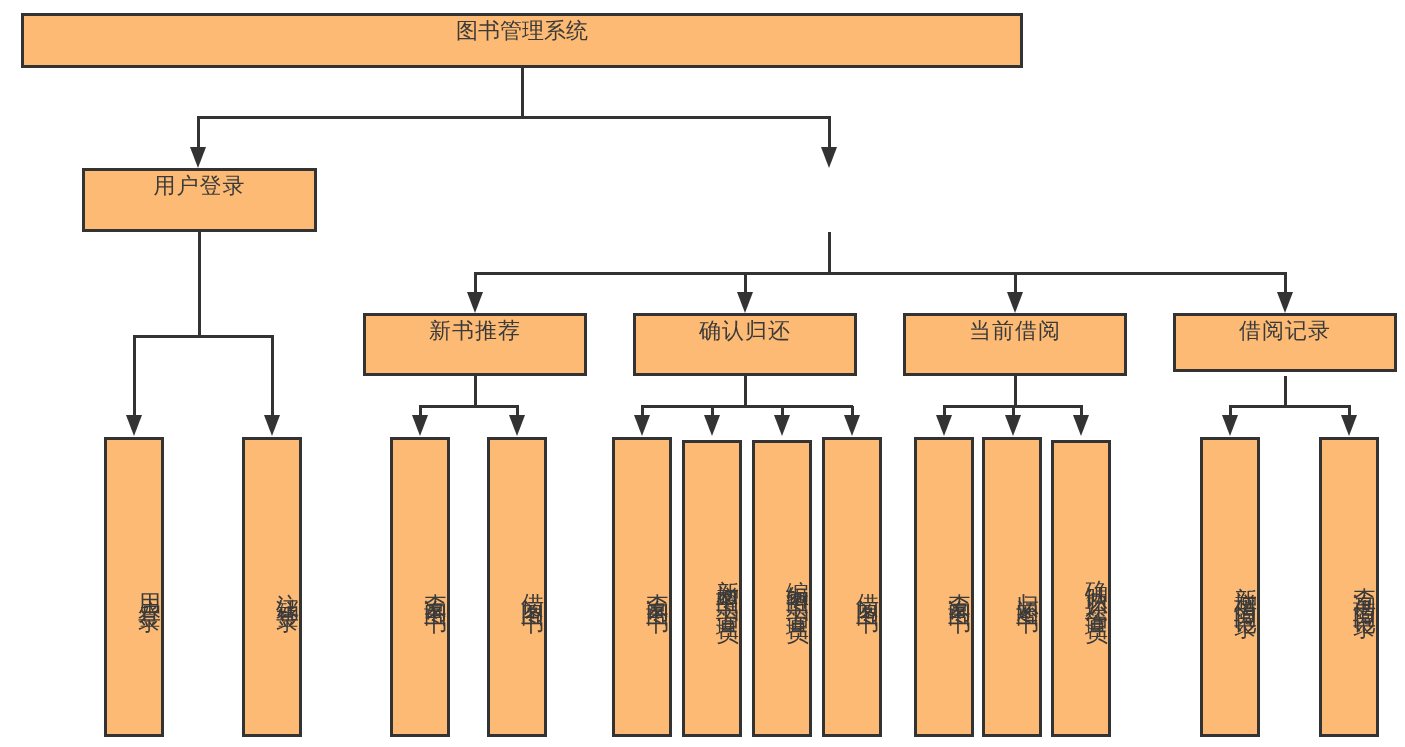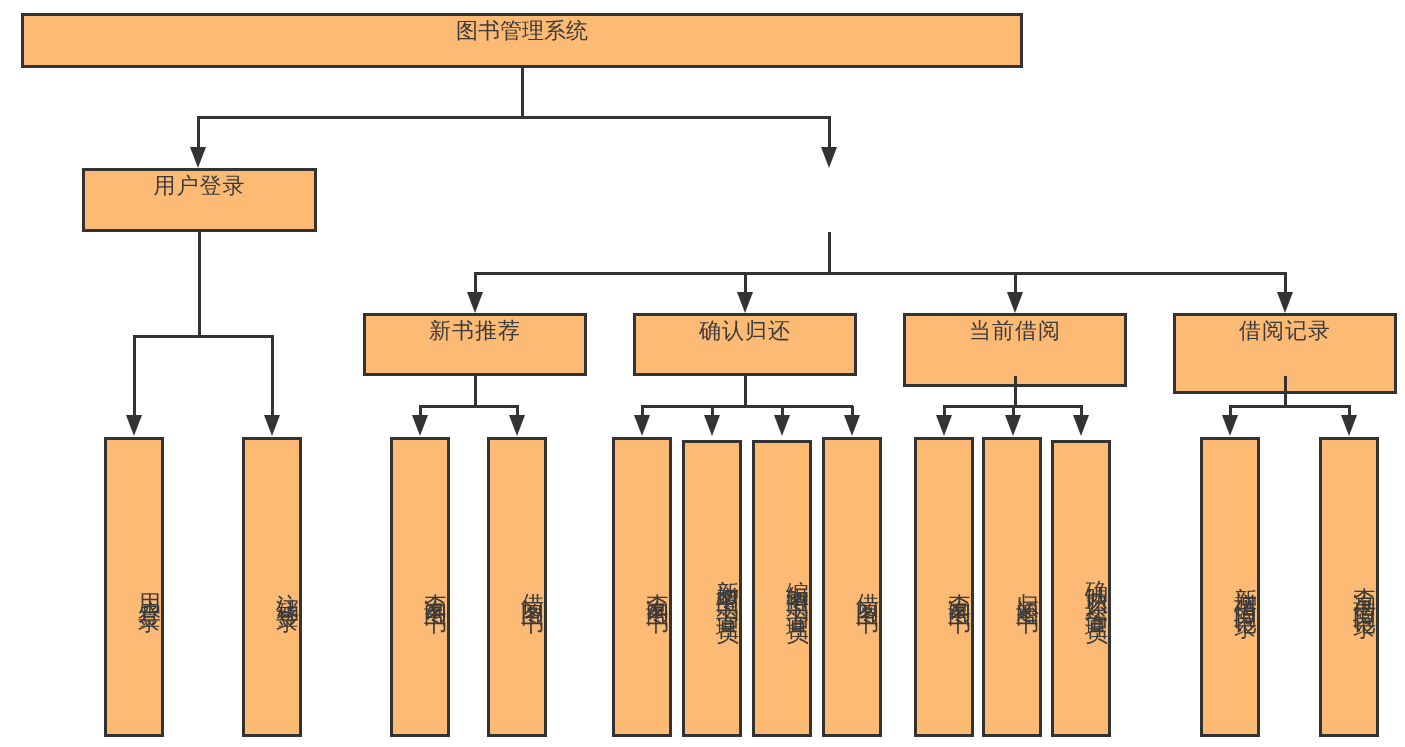--- a/index.html
+++ b/index.html
@@ -97,24 +97,24 @@
   <div class="arrow" style="left:1007px;top:292px"></div>
   <div class="vline" style="left:1284px;top:273px;height:20px"></div>
   <div class="arrow" style="left:1277px;top:292px"></div>
 
   <div class="node h" style="left:363px;top:313px;width:224px;height:63px">
     <span>新书推荐</span>
   </div>
   <div class="node h" style="left:633px;top:313px;width:224px;height:63px">
     <span>确认归还</span>
   </div>
-  <div class="node h" style="left:903px;top:313px;width:224px;height:74px">
+  <div class="node h" style="left:903px;top:313px;width:224px;height:63px">
     <span>当前借阅</span>
   </div>
-  <div class="node h" style="left:1173px;top:313px;width:224px;height:81px">
+  <div class="node h" style="left:1173px;top:313px;width:224px;height:59px">
     <span>借阅记录</span>
   </div>
 
   <div class="vline" style="left:474px;top:376px;height:31px"></div>
   <div class="hline" style="left:419px;top:405px;width:100px"></div>
   <div class="vline" style="left:419px;top:406px;height:11px"></div>
   <div class="arrow" style="left:412px;top:415px"></div>
   <div class="vline" style="left:516px;top:406px;height:11px"></div>
   <div class="arrow" style="left:509px;top:415px"></div>
 

